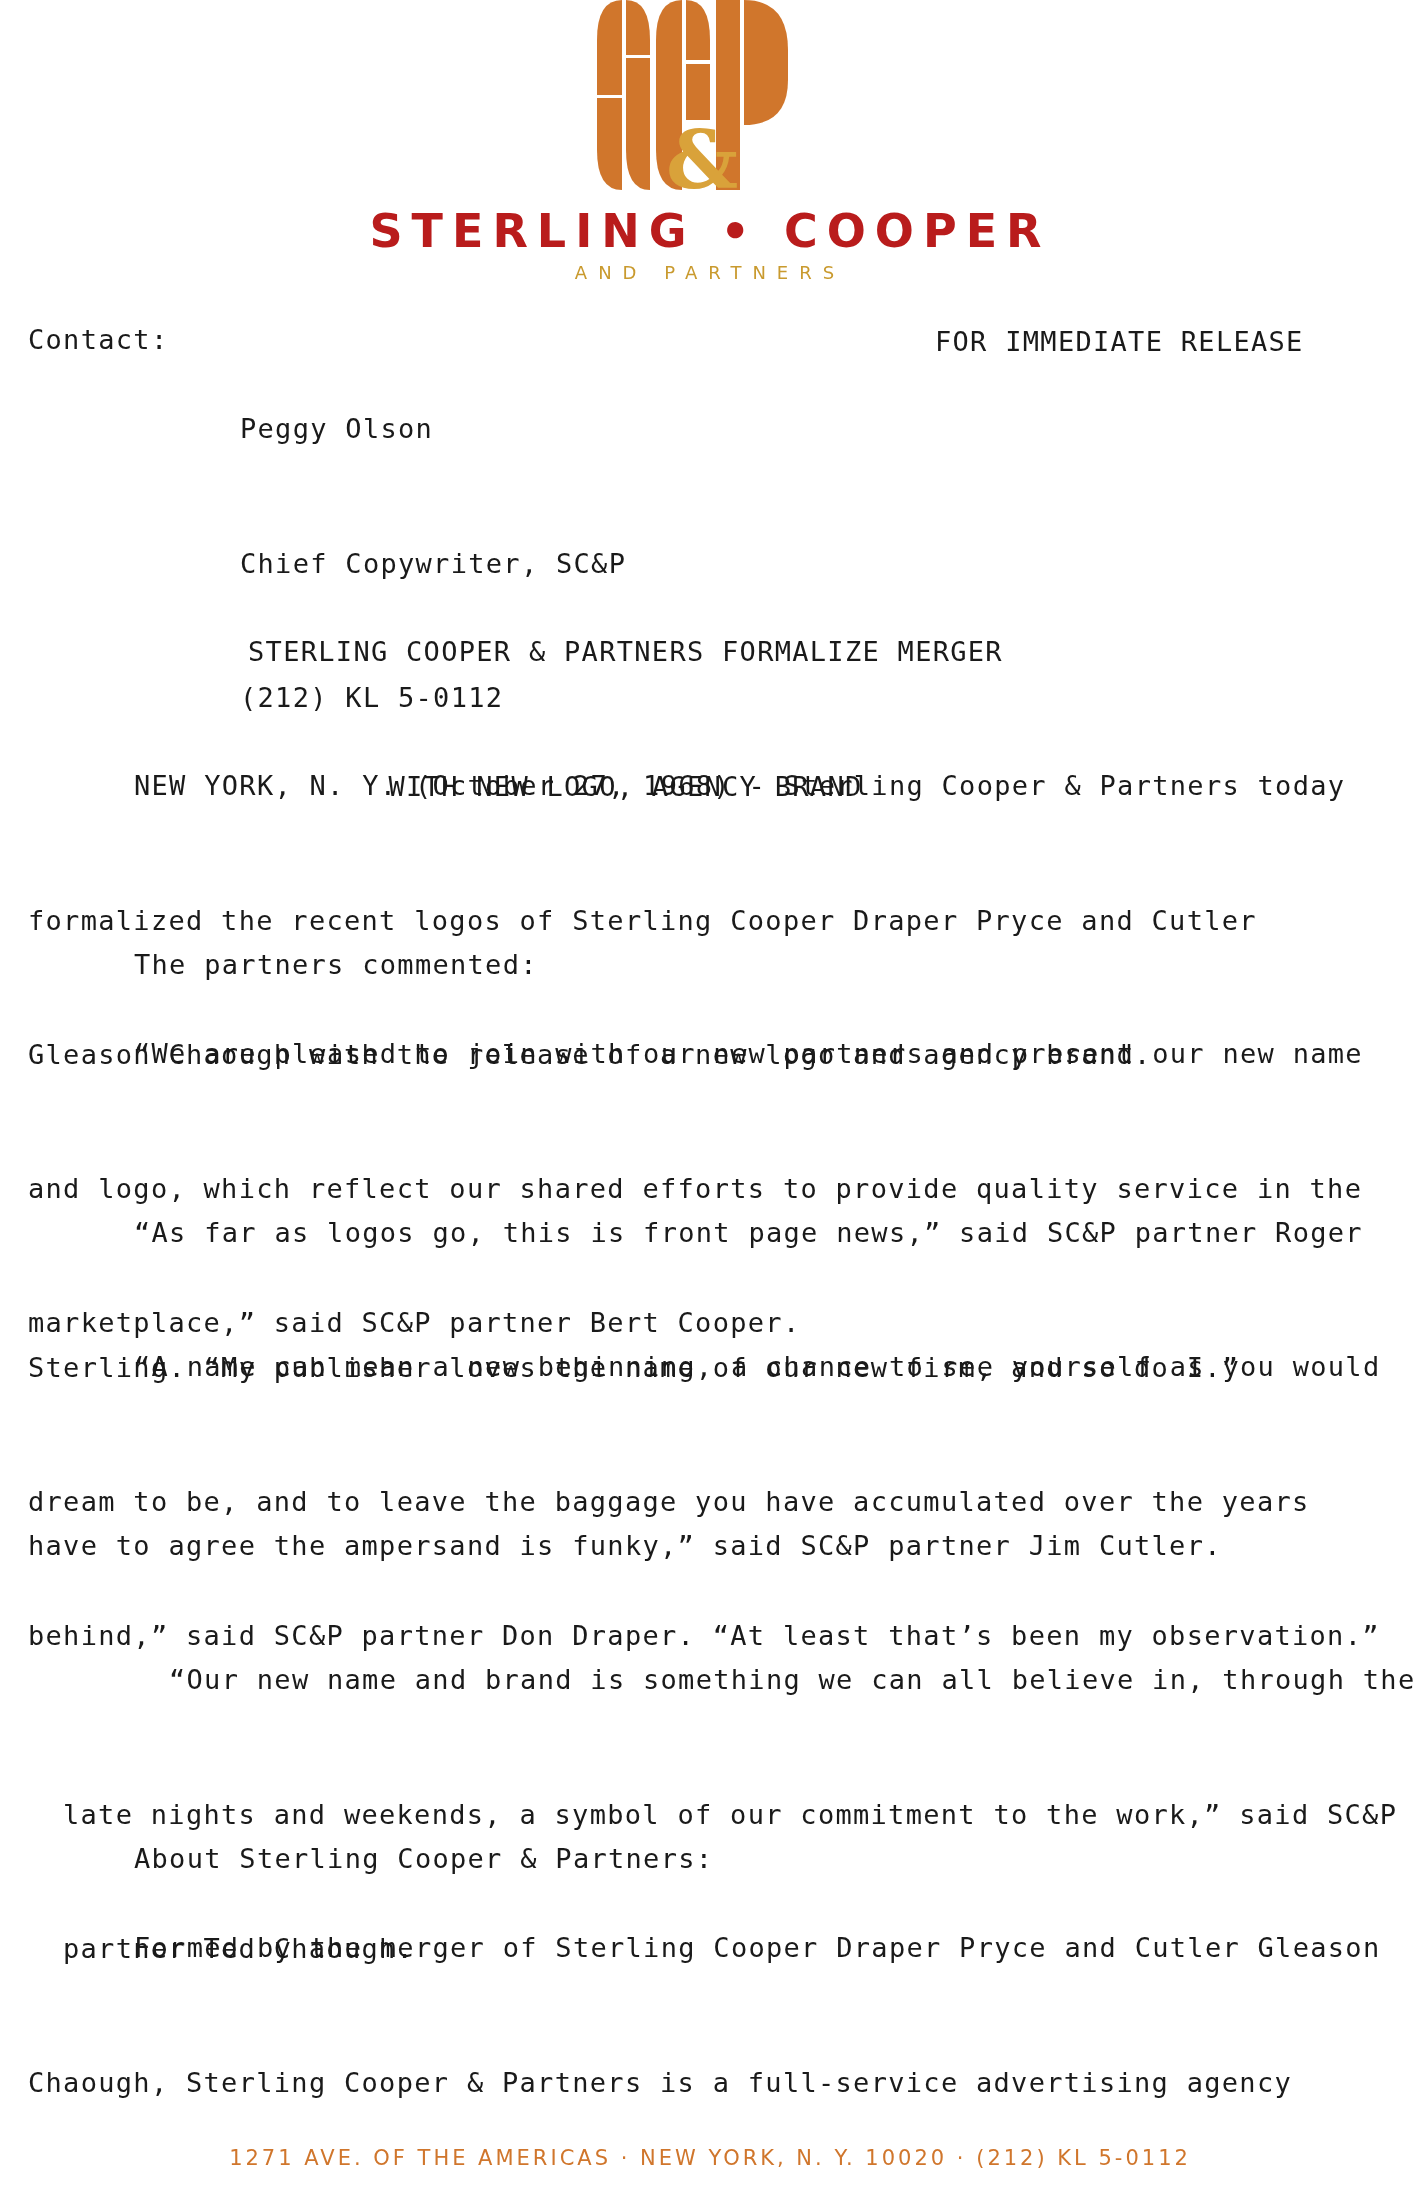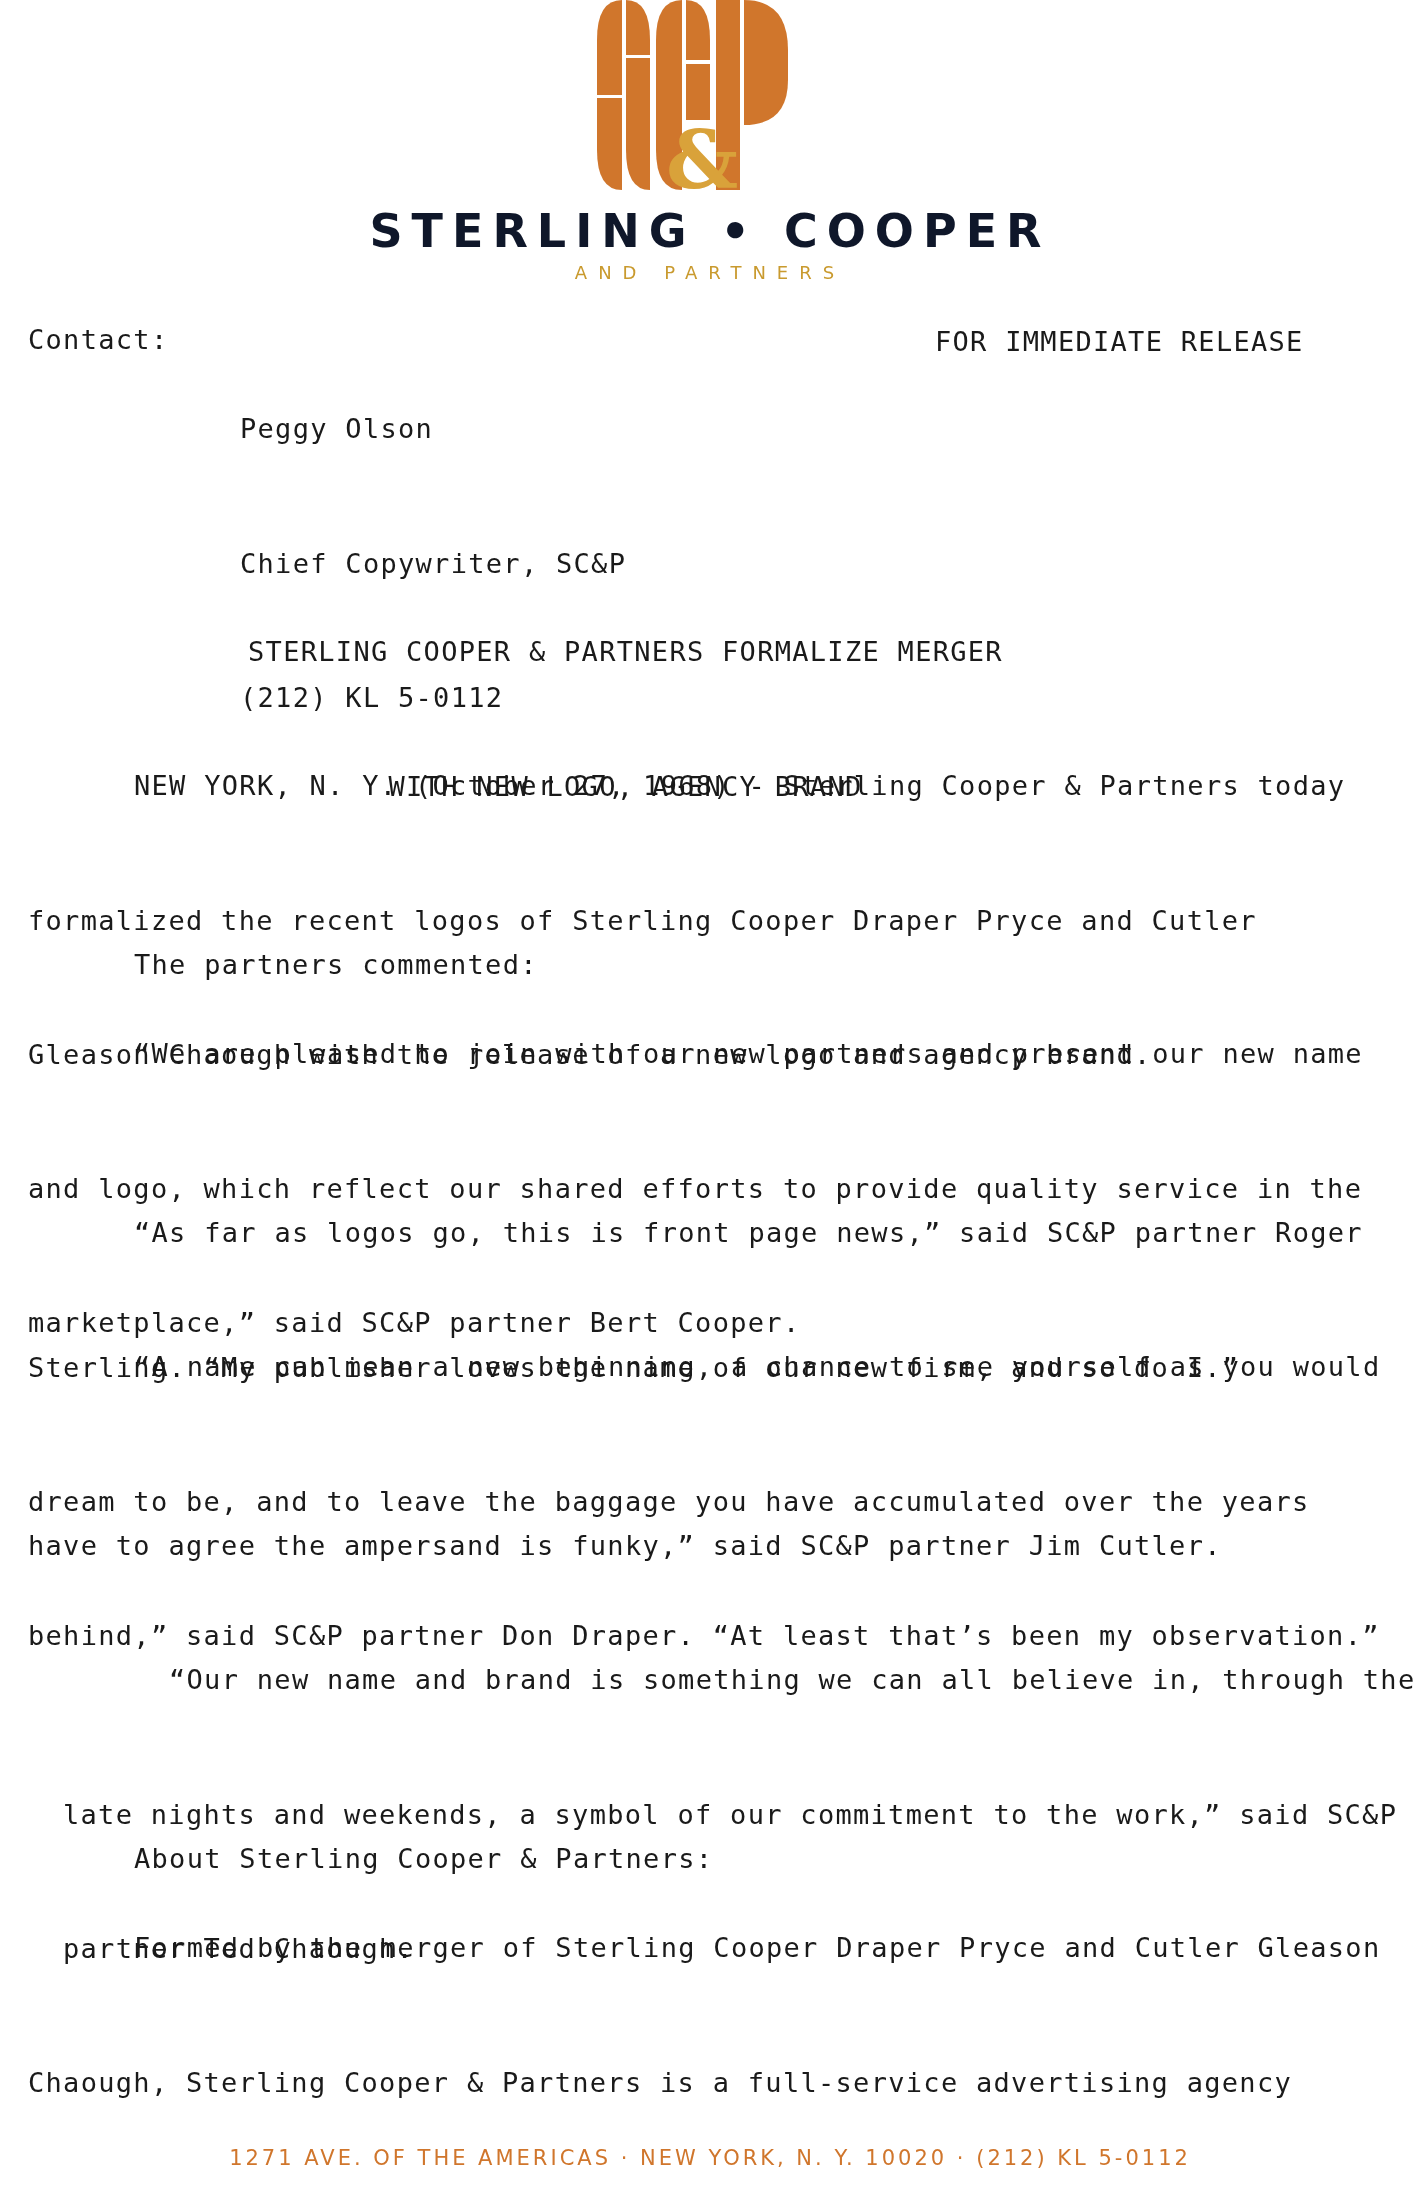--- a/index.html
+++ b/index.html
@@ -1,20 +1,20 @@
 <!DOCTYPE html>
 <html><head>
 <meta charset="utf-8">
 <style>
   html,body{margin:0;padding:0;background:#fff;}
   body{width:1420px;height:2188px;position:relative;overflow:hidden;font-family:"DejaVu Sans Mono","Liberation Mono",monospace;color:#1a1a1a;}
   .abs{position:absolute;}
   .mono{font-family:"DejaVu Sans Mono","Liberation Mono",monospace;font-size:27px;letter-spacing:1.3px;white-space:pre;line-height:44.7px;}
   #logo{left:592px;top:0;width:200px;height:192px;}
-  .wordmark{left:0;width:1420px;top:204px;text-align:center;font-family:"DejaVu Sans","Liberation Sans",sans-serif;font-weight:bold;font-size:46px;letter-spacing:9px;color:#0f172a;}
+  .wordmark{left:0;width:1420px;top:204px;text-align:center;font-family:"DejaVu Sans","Liberation Sans",sans-serif;font-weight:bold;font-size:46px;letter-spacing:9px;color:#b91c1c;}
   .sub{left:0;width:1420px;top:262px;text-align:center;font-family:"DejaVu Sans","Liberation Sans",sans-serif;font-size:18px;letter-spacing:11px;color:#c99a2e;}
   .footer{left:0;width:1420px;top:2146px;text-align:center;font-family:"DejaVu Sans","Liberation Sans",sans-serif;font-size:21px;letter-spacing:3px;color:#d0762c;white-space:pre;}
   .headline{left:0;width:1251px;text-align:center;}
   .line{display:block;}
   .indent{padding-left:106px;}
 </style>
 </head>
 <body>
 
 <svg id="logo" class="abs" viewBox="0 0 200 192">

